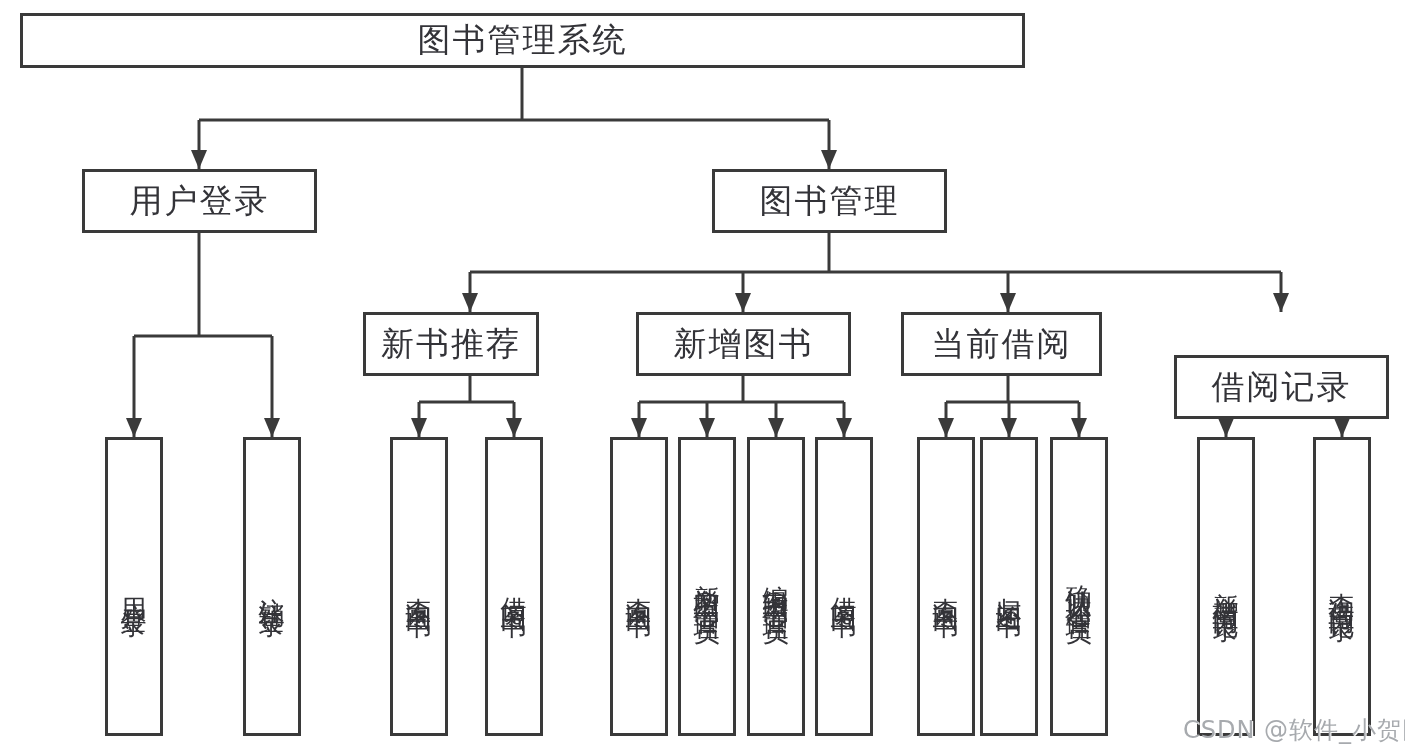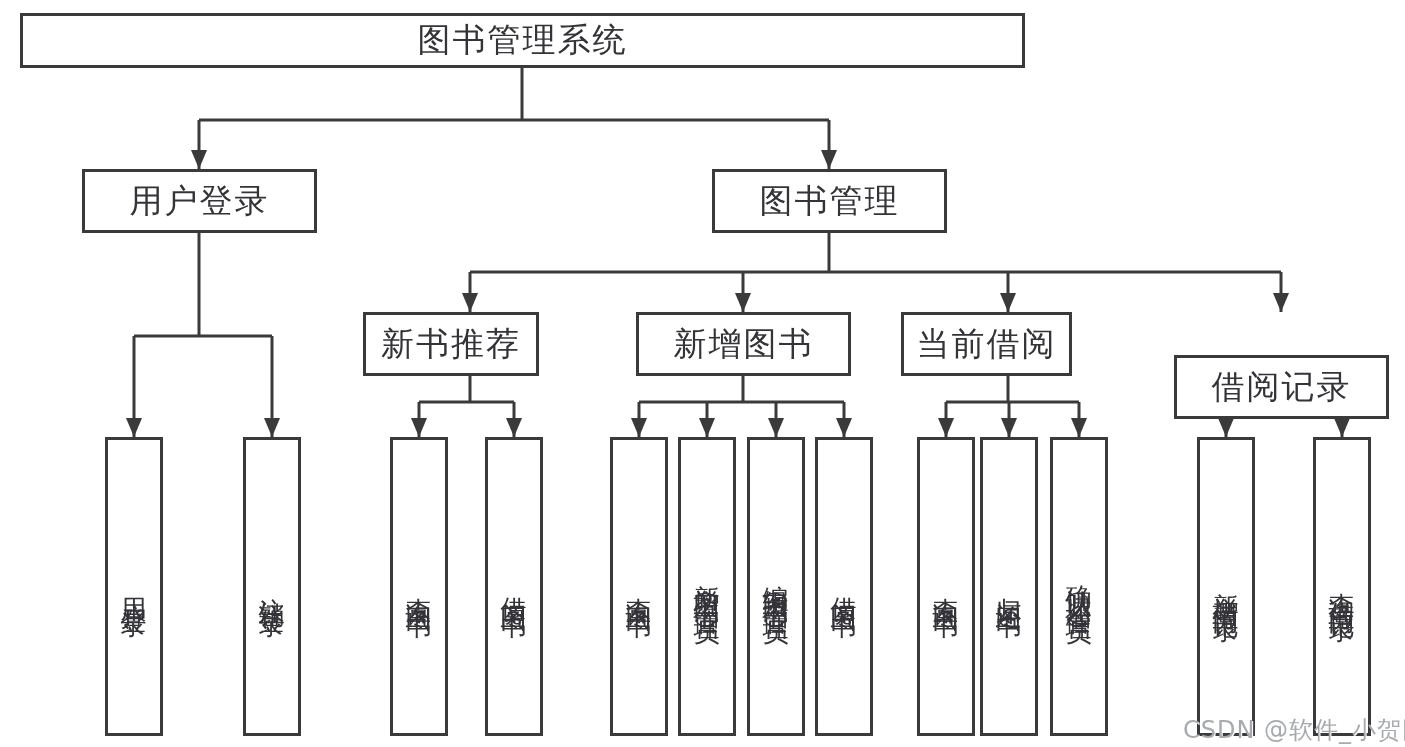--- a/index.html
+++ b/index.html
@@ -11,21 +11,21 @@
   .box{
     position:absolute;box-sizing:border-box;border:3px solid #3a3a3a;background:#ffffff;
     display:flex;align-items:center;justify-content:center;color:#333338;
   }
   .h-box{font-size:33px;letter-spacing:2px;white-space:nowrap;}
   .root{left:20px;top:13px;width:1005px;height:55px;}
   .n-user{left:82px;top:169px;width:235px;height:64px;}
   .n-mgmt{left:712px;top:169px;width:235px;height:64px;}
   .n-l3-0{left:363px;top:312px;width:176px;height:64px;}
   .n-l3-1{left:636px;top:312px;width:215px;height:64px;}
-  .n-l3-2{left:901px;top:312px;width:171px;height:64px;}
+  .n-l3-2{left:901px;top:312px;width:201px;height:64px;}
   .n-l3-3{left:1174px;top:312px;width:215px;height:64px;margin-top:43px;}
   .leaf{top:437px;width:58px;height:299px;}
   .leaf .vtext{
     writing-mode:vertical-rl;text-orientation:mixed;
     font-size:26px;letter-spacing:5px;line-height:1;white-space:nowrap;
   }
   .lf-0{left:105px;}  .lf-1{left:243px;}
   .lf-2{left:390px;}  .lf-3{left:485px;}
   .lf-4{left:610px;}  .lf-5{left:678px;}  .lf-6{left:747px;}  .lf-7{left:815px;}
   .lf-8{left:917px;}  .lf-9{left:980px;}  .lf-10{left:1050px;}

